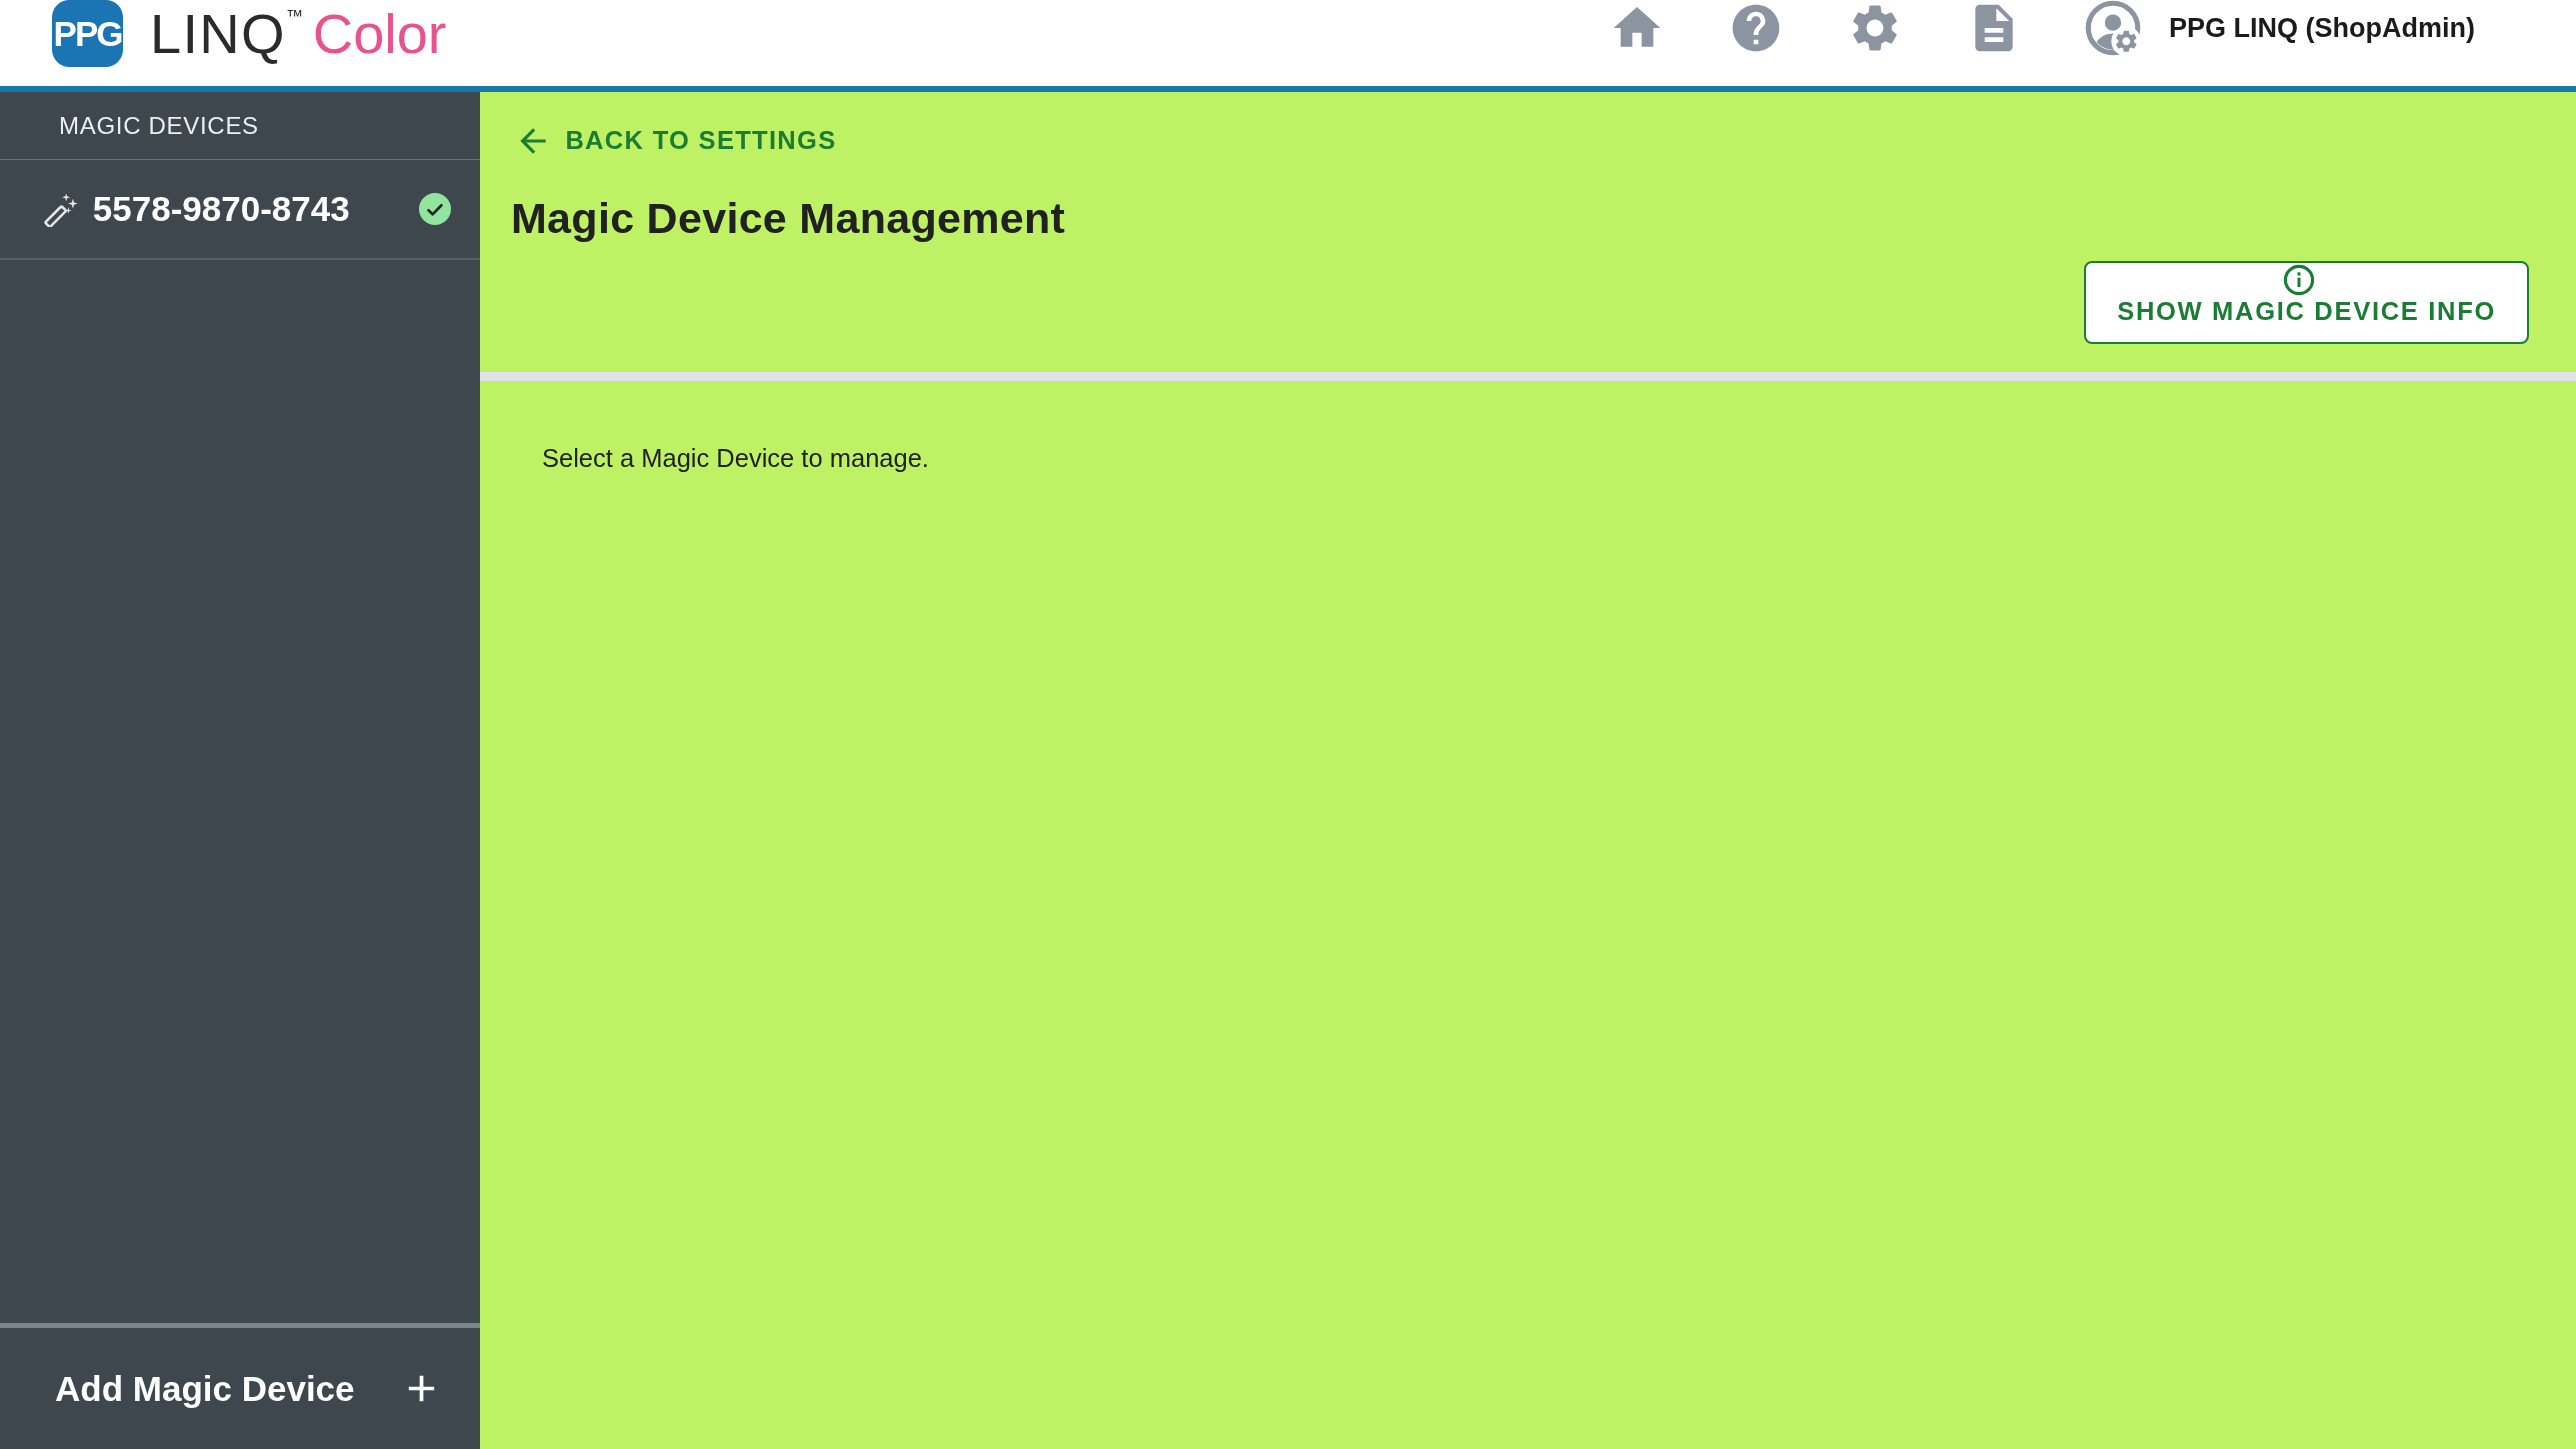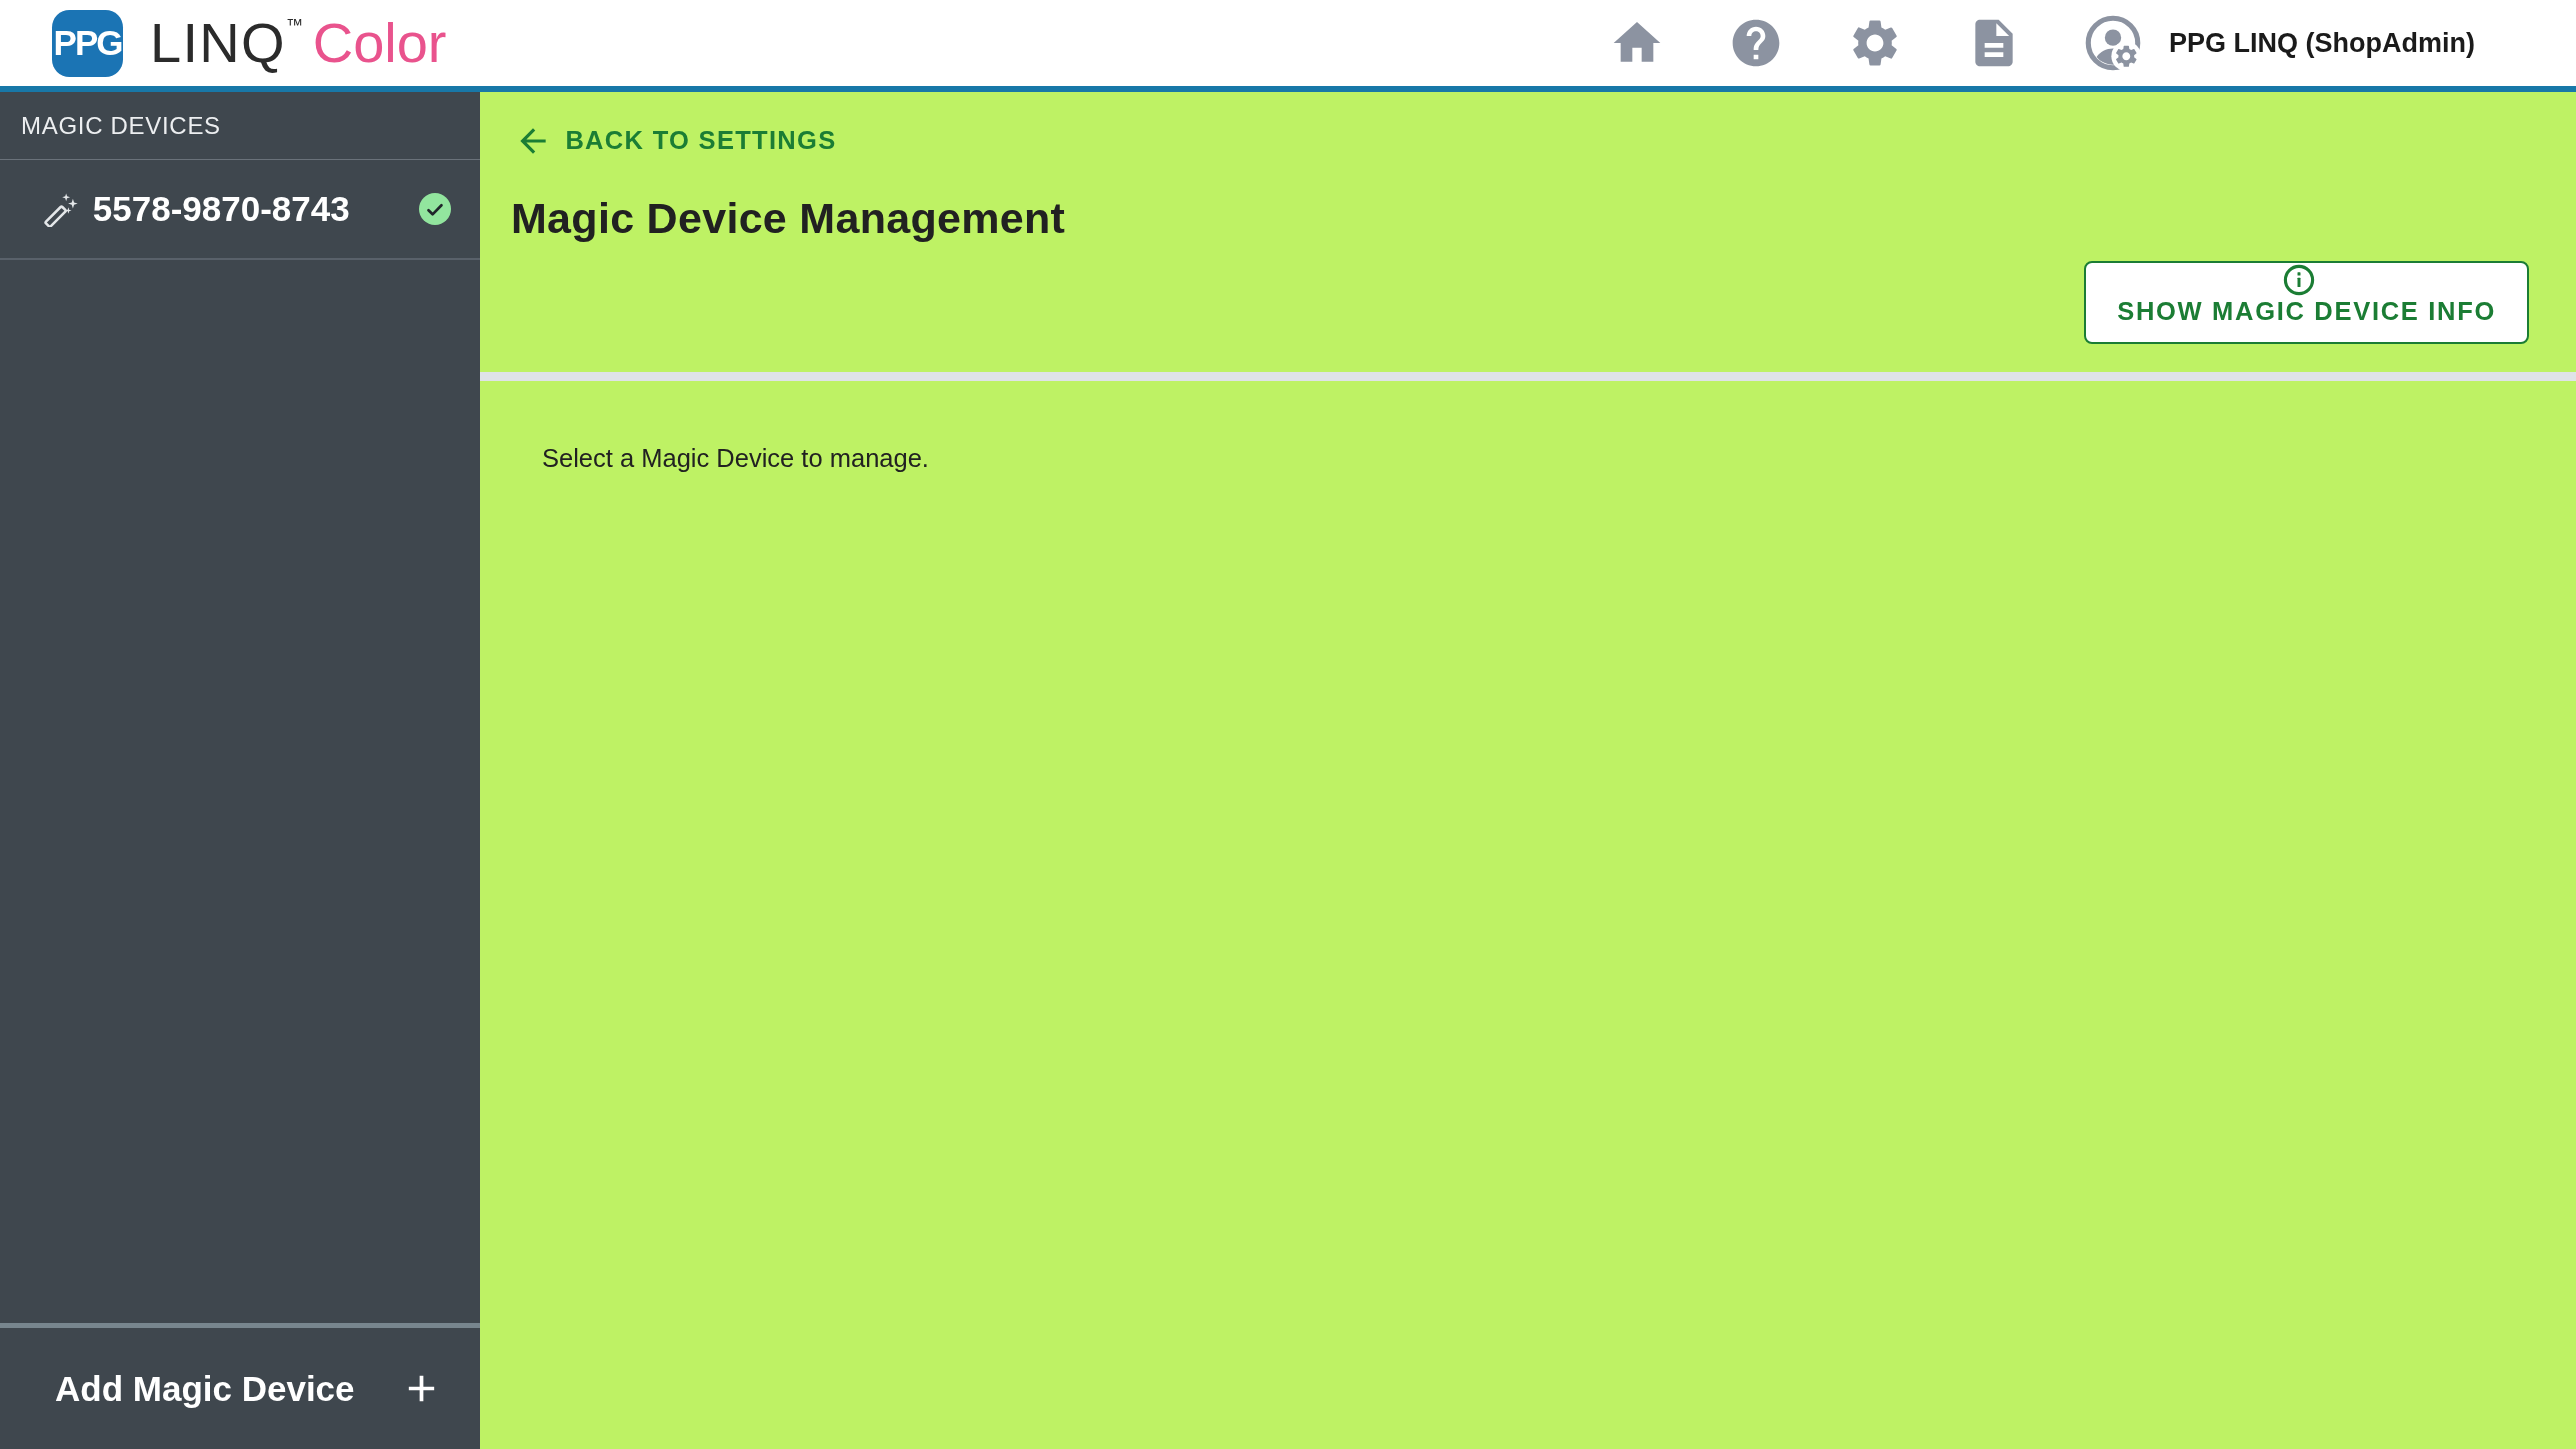--- a/index.html
+++ b/index.html
@@ -11,21 +11,21 @@
     color: #212121;
     overflow: hidden;
   }
 
   
   .header {
     position: absolute; top: 0; left: 0; right: 0;
     height: 92px;
     background: #ffffff;
     border-bottom: 6.7px solid #1878A8;
-    display: flex; align-items: center; justify-content: space-between;
+    display: flex; align-items: flex-start; justify-content: space-between;
   }
   .logo-group { display: flex; align-items: center; margin-left: 52px; }
   .ppg-badge {
     width: 71px; height: 67px;
     background: #1B74B4; border-radius: 17.4px;
     color: #fff; display: flex; align-items: center; justify-content: center;
     font-weight: 700; font-size: 35px; letter-spacing: -2px;
   }
   .linq-text {
     font-size: 56px; font-weight: 400; color: #2b2b2b;
@@ -47,21 +47,21 @@
     margin-left: 28px; white-space: nowrap; cursor: pointer;
   }
 
   
   .sidebar {
     position: absolute; top: 92px; left: 0; bottom: 0; width: 480px;
     background: #3F474E;
   }
   .sidebar-title {
     height: 67px; display: flex; align-items: center;
-    padding-left: 21px;
+    padding-left: 59px;
     color: #ECEEF0; font-size: 24px; letter-spacing: 0.7px;
   }
   .sidebar-divider { height: 1.3px; background: #6A727A; }
   .device-row {
     height: 98px; display: flex; align-items: center;
     position: relative; cursor: pointer;
   }
   .wand-icon { width: 36px; height: 36px; margin-left: 42px; color: #E4E7E9; flex: none; }
   .wand-icon svg { width: 100%; height: 100%; display: block; }
   .device-id { color: #ffffff; font-weight: 700; font-size: 35px; margin-left: 14.8px; }

